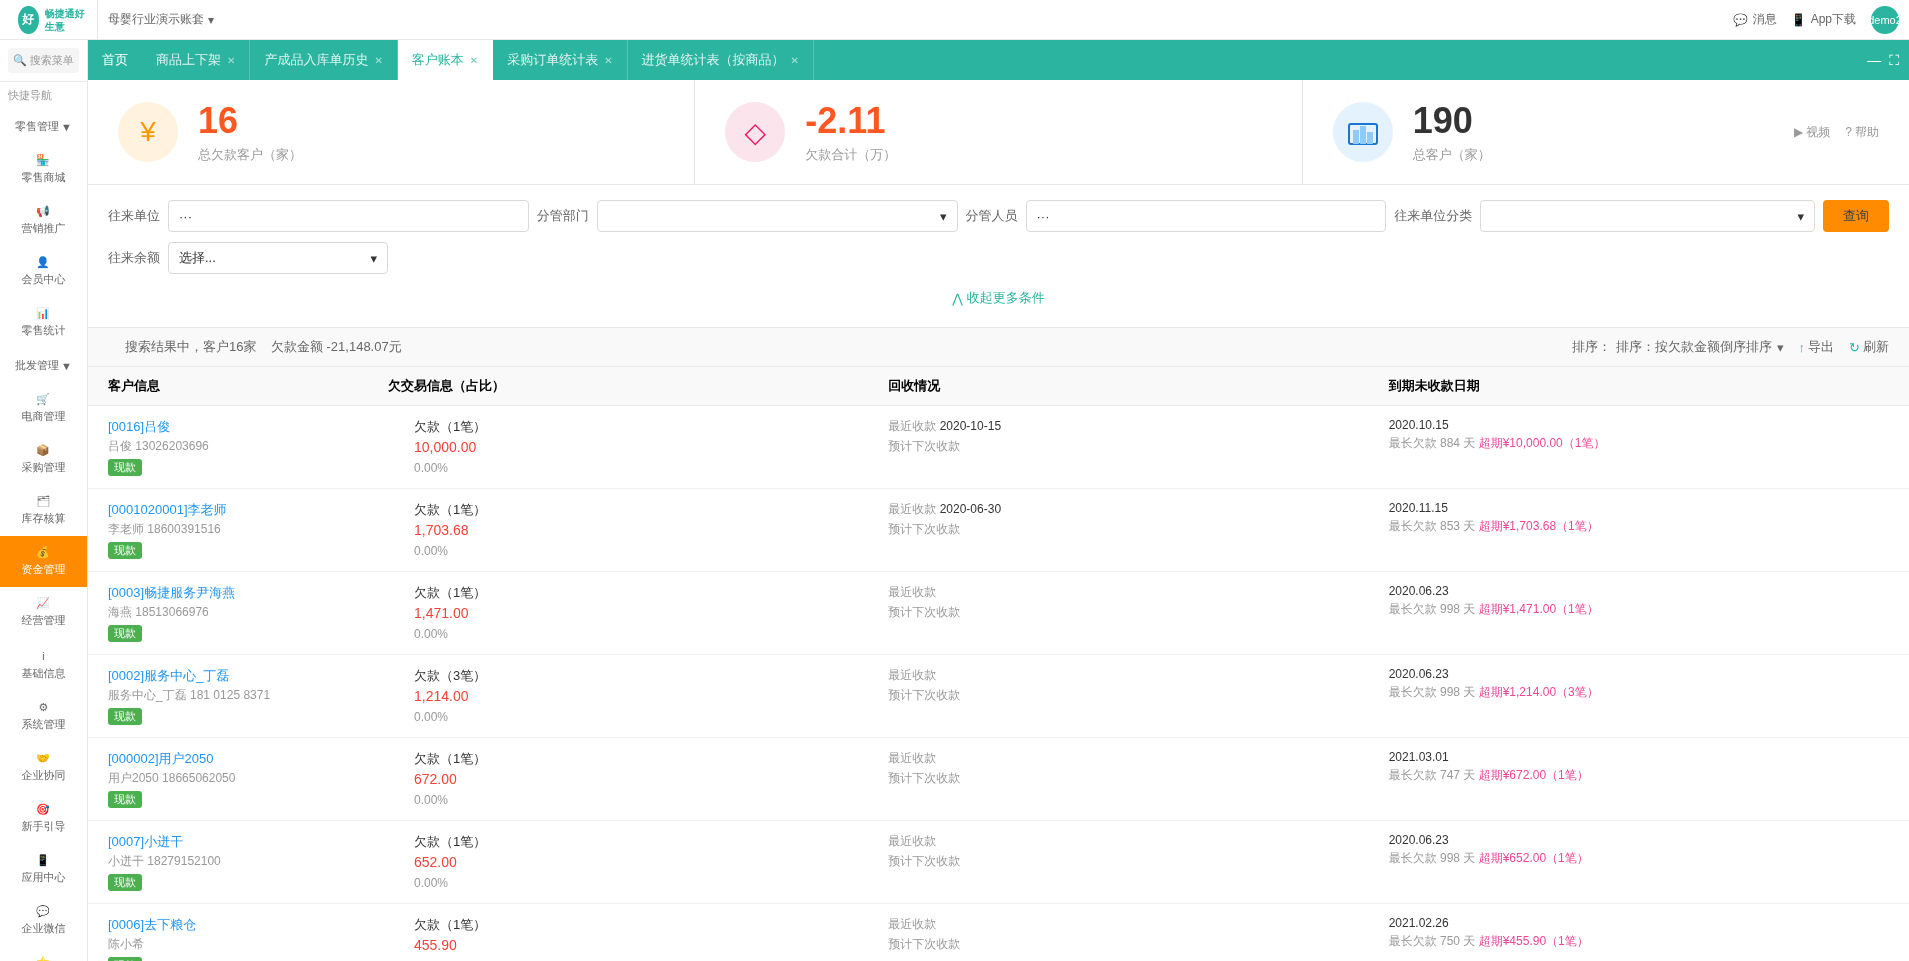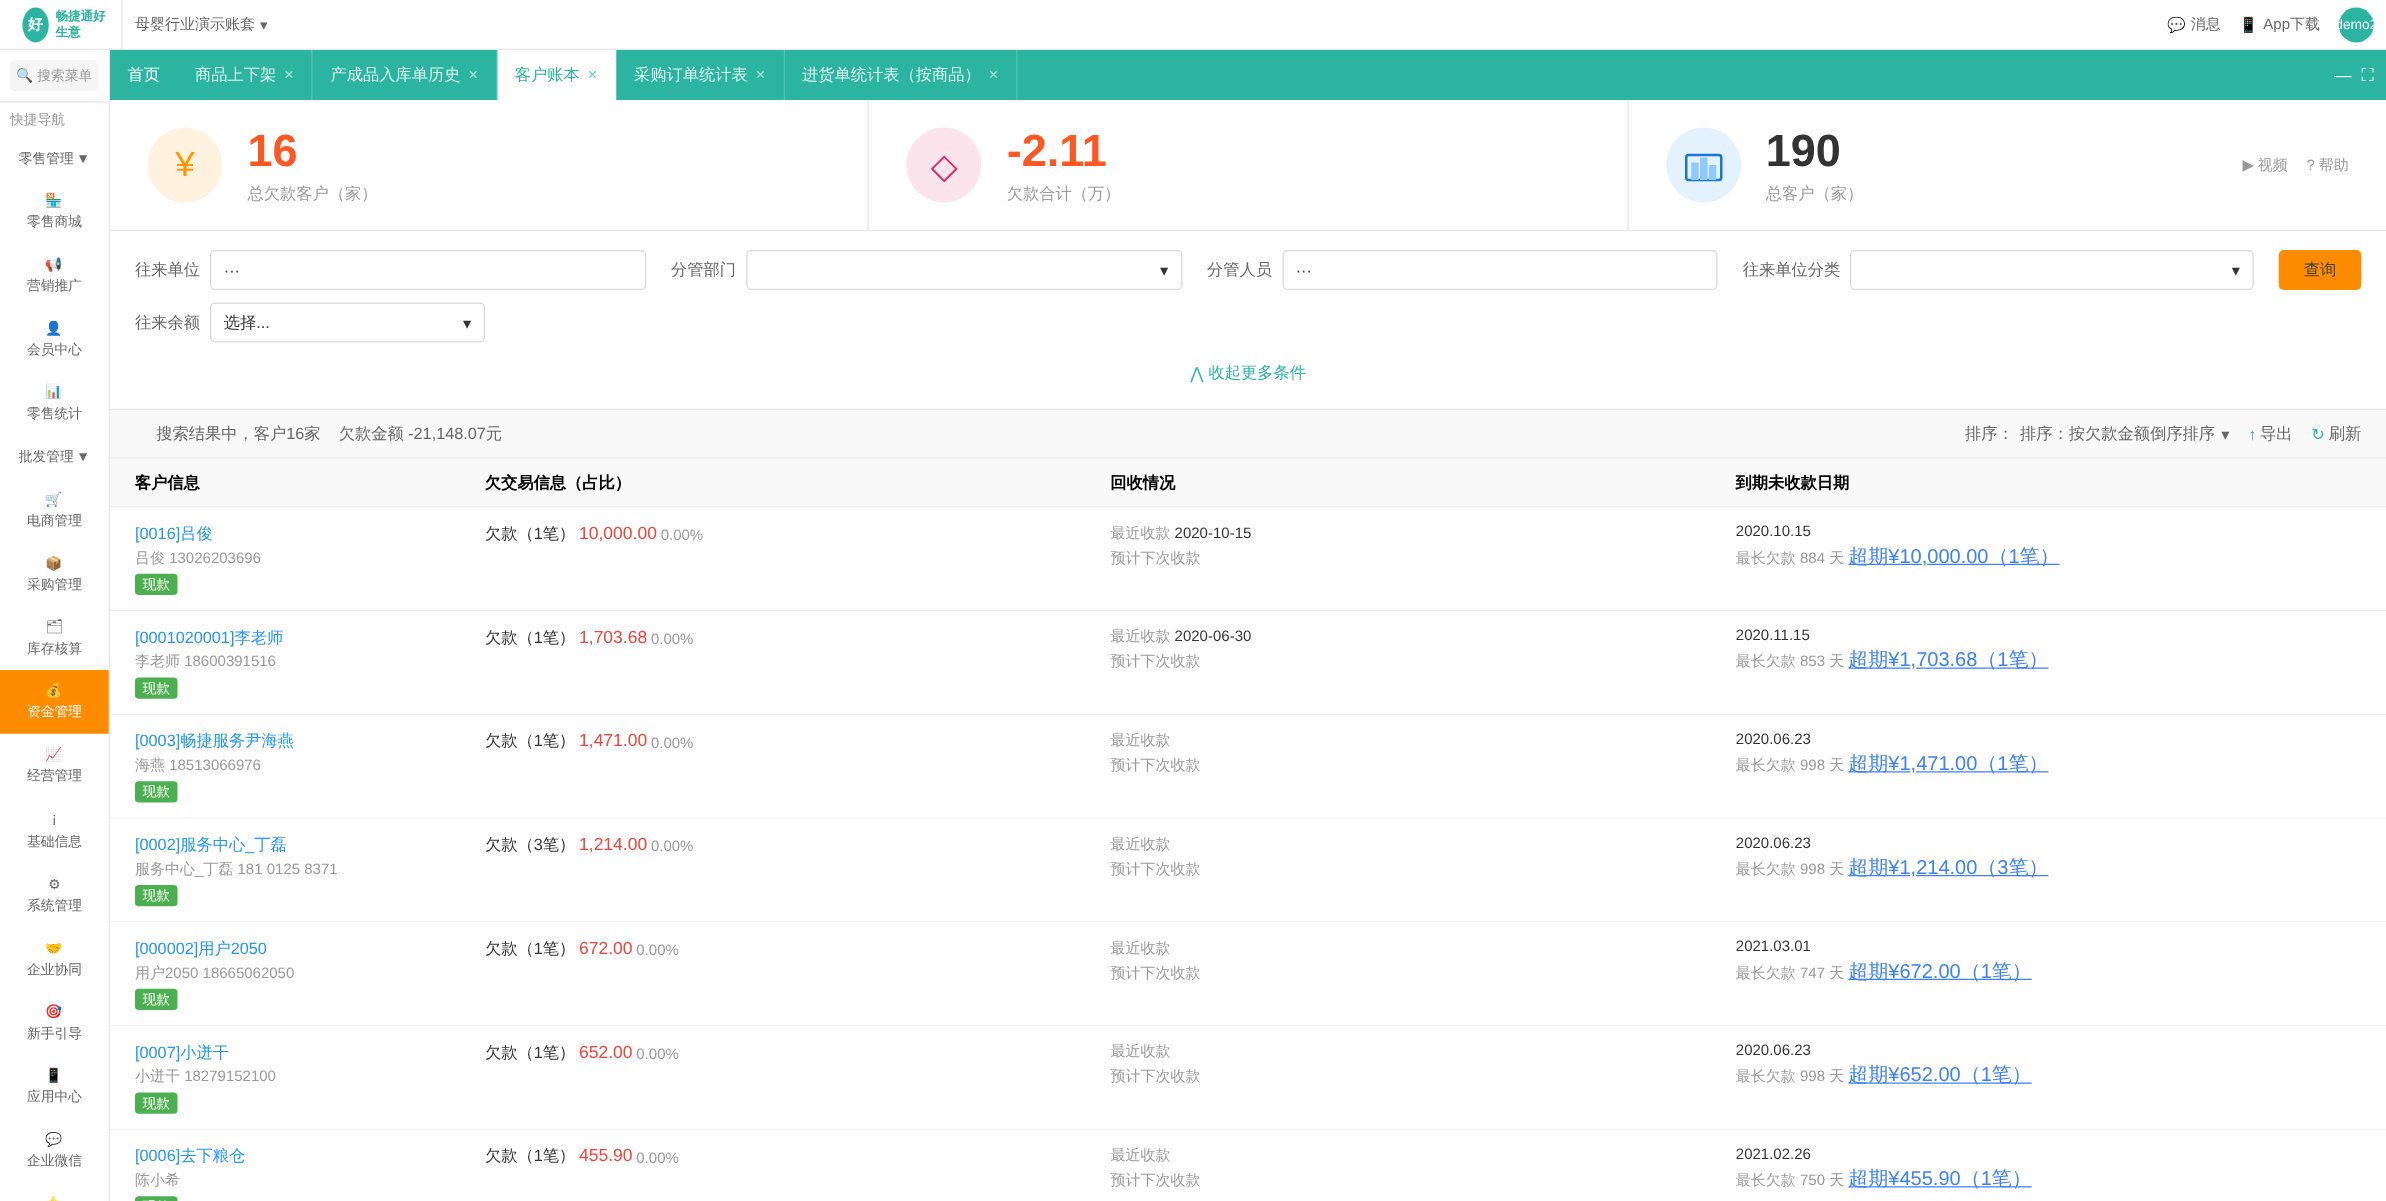--- a/index.html
+++ b/index.html
@@ -51,21 +51,21 @@
     .card-info {}
     .card-value { font-size: 36px; font-weight: bold; color: #ff5722; }
     .card-value.negative { color: #ff5722; }
     .card-value.dark { color: #333; }
     .card-label { font-size: 13px; color: #999; margin-top: 4px; }
     .card-actions { margin-left: auto; display: flex; gap: 15px; align-items: center; font-size: 12px; color: #999; }
     .card-action-item { display: flex; align-items: center; gap: 3px; cursor: pointer; }
 
     
     .filter-area { background: #fff; padding: 15px 20px; border-bottom: 1px solid #e8e8e8; }
-    .filter-row { display: flex; align-items: flex-start; gap: 20px; margin-bottom: 10px; }
+    .filter-row { display: flex; align-items: flex-start; gap: 8px; margin-bottom: 10px; }
     .filter-item { display: flex; align-items: center; gap: 8px; flex: 1; }
     .filter-label { font-size: 13px; color: #666; white-space: nowrap; }
     .filter-input { flex: 1; height: 32px; border: 1px solid #d9d9d9; border-radius: 4px; padding: 0 10px; font-size: 13px; display: flex; align-items: center; justify-content: space-between; cursor: pointer; background: #fff; }
     .filter-select { flex: 1; height: 32px; border: 1px solid #d9d9d9; border-radius: 4px; padding: 0 10px; font-size: 13px; display: flex; align-items: center; justify-content: space-between; cursor: pointer; background: #fff; }
     .search-btn { height: 32px; padding: 0 20px; background: #ff8c00; border: none; border-radius: 4px; color: #404040; font-size: 13px; cursor: pointer; white-space: nowrap; }
     .collapse-btn { display: flex; align-items: center; justify-content: center; gap: 4px; color: #2bb5a0; font-size: 13px; cursor: pointer; padding: 5px 0; }
 
     
     .result-bar { display: flex; align-items: center; justify-content: space-between; padding: 10px 20px; background: #f9f9f9; border-bottom: 1px solid #e8e8e8; }
     .result-text { font-size: 13px; color: #666; margin-left: 17px; }
@@ -77,27 +77,27 @@
     
     .data-table { width: 100%; background: #fff; }
     .table-header { display: grid; grid-template-columns: 280px 1fr 1fr 1fr; padding: 10px 20px; background: #f9f9f9; border-bottom: 1px solid #e8e8e8; font-weight: bold; color: #000000; font-size: 13px; }
     .table-row { display: grid; grid-template-columns: 280px 1fr 1fr 1fr; padding: 12px 20px; border-bottom: 1px solid #f0f0f0; background: #fff; align-items: start; }
     .customer-name { color: #2196f3; font-size: 13px; cursor: pointer; }
     .customer-sub { font-size: 12px; color: #999; margin-top: 2px; }
     .badge { display: inline-block; padding: 1px 6px; border-radius: 3px; font-size: 11px; margin-top: 4px; }
     .badge-cash { background: #4caf50; color: #fff; }
     .amount-red { color: #f44336; font-size: 14px; }
     .amount-pct { color: #999; font-size: 12px; margin-top: 3px; }
-    .debt-info { display: flex; gap: 3px; }
+    .debt-info { display: flex; flex-direction: column; gap: 3px; margin-left: 26px; }
     .collect-info { display: flex; flex-direction: column; gap: 3px; font-size: 12px; }
     .collect-label { color: #999; }
     .collect-date { color: #333; }
     .due-info { display: flex; flex-direction: column; gap: 3px; font-size: 12px; }
     .due-date { color: #333; }
-    .overdue-text { color: #3b82f6; font-size: 16px; cursor: pointer; text-decoration: underline; }
+    .overdue-text { color: #ec4899; font-size: 12px; cursor: pointer; }
     .overdue-days { color: #999; }
   </style>
 </head>
 <body>
 
 <div class="app-wrapper">
 
   <div class="top-bar">
     <div class="logo-area">
       <div class="logo-icon">好</div>

